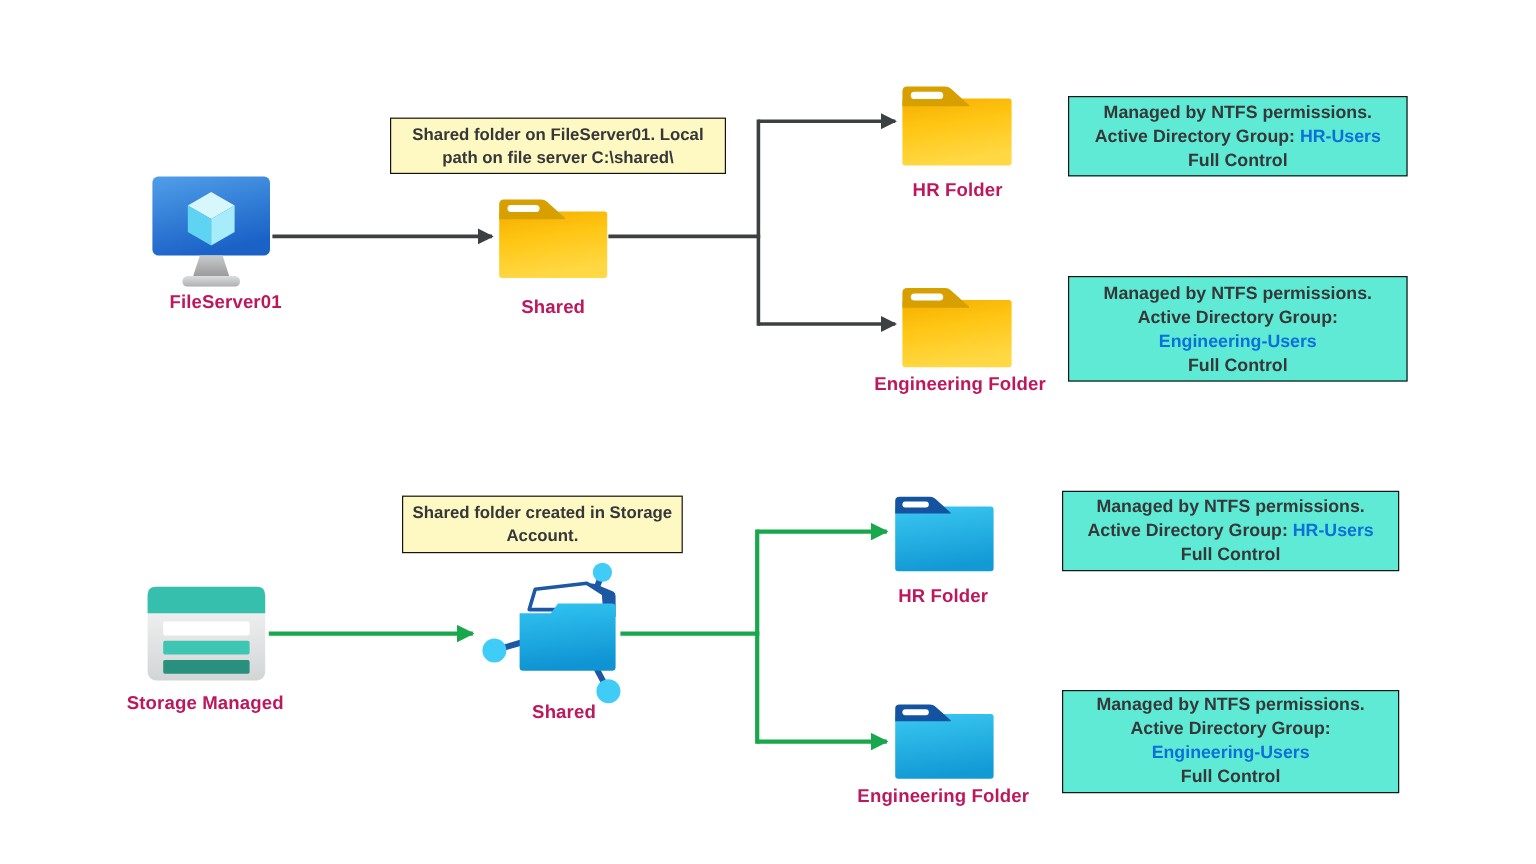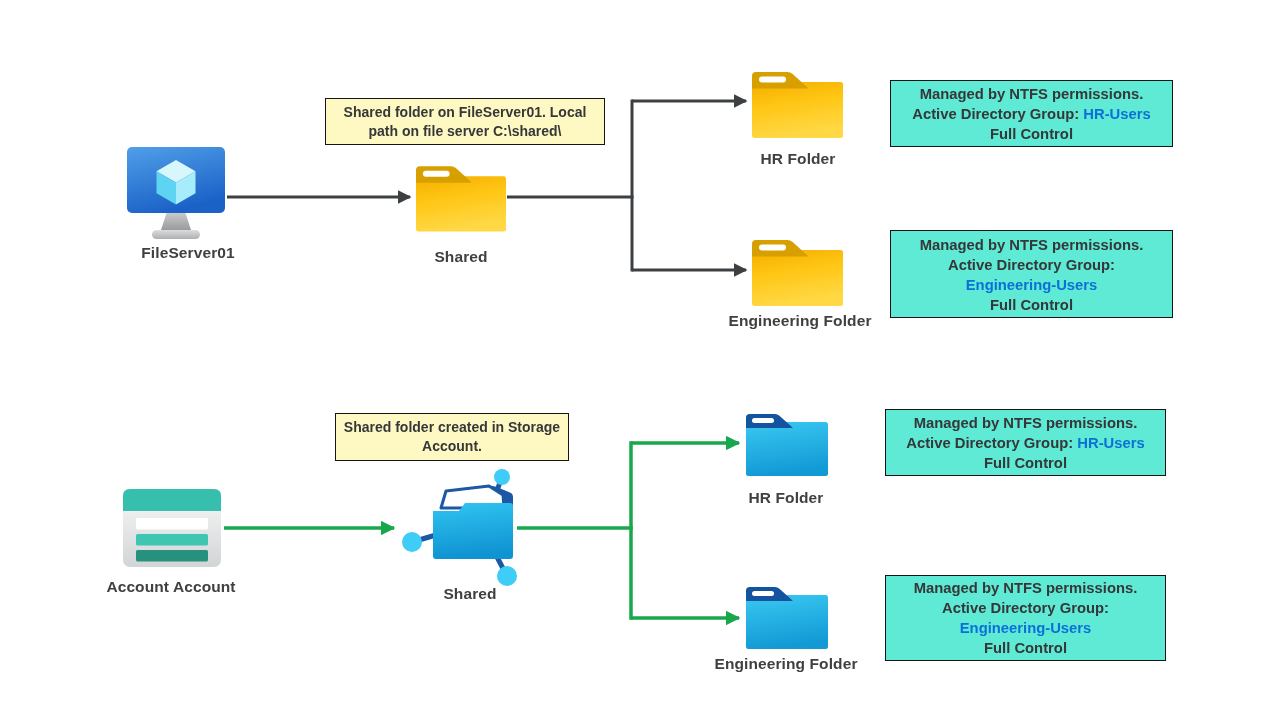--- a/index.html
+++ b/index.html
@@ -1,20 +1,20 @@
 <!DOCTYPE html>
 <html style="--link: #0C70D6;"><head>
 <meta charset="utf-8">
 <style>
   html,body{margin:0;padding:0;background:#fff;}
   #canvas{position:relative;width:1280px;height:720px;background:#ffffff;
           font-family:"Liberation Sans",sans-serif;overflow:hidden;}
   .abs{position:absolute;}
   .node-label{position:absolute;transform:translateX(-50%);font-size:15.5px;font-weight:700;
-              color:#404040;white-space:nowrap;text-align:center;letter-spacing:.1px;}
+              color:#be185d;white-space:nowrap;text-align:center;letter-spacing:.1px;}
   .note{position:absolute;box-sizing:border-box;border:1px solid #141414;background:#fef9c3;
         display:flex;align-items:center;justify-content:center;text-align:center;
         font-size:14px;font-weight:700;color:#353739;line-height:1.35;padding:3px 6px;}
   .perm{position:absolute;box-sizing:border-box;border:1px solid #141414;background:#5eead4;
         display:flex;flex-direction:column;align-items:center;justify-content:flex-end;
         text-align:center;font-size:14.8px;font-weight:700;color:#353739;line-height:20px;
         padding:2px 4px;}
   .group-link{color:var(--link,#0C70D6);}
   svg{display:block;}
 </style>
@@ -128,21 +128,21 @@
         <stop offset="0" stop-color="#F8F9F9"></stop>
           <stop offset="1" stop-color="#D2D5D6"></stop>
       </linearGradient>
     </defs>
     <rect x="1" y="1" width="98" height="78" rx="7" fill="url(#gSt)"></rect>
     <path d="M1,23 V8 Q1,1 8,1 H92 Q99,1 99,8 V23 Z" fill="#35BFAC"></path>
     <rect x="14" y="30" width="72" height="11.5" rx="1.5" fill="#FFFFFF"></rect>
     <rect x="14" y="46" width="72" height="11.5" rx="1.5" fill="#3EC6B3"></rect>
     <rect x="14" y="62" width="72" height="11.5" rx="1.5" fill="#27917E"></rect>
   </svg>
-  <div class="node-label" style="left:171px;top:578px">Account Account</div>
+  <div class="node-label" style="left:171px;top:578px">Storage Managed</div>
 
   <div class="note" style="left:335px;top:413px;width:234px;height:48px">
     <span>Shared folder created in Storage Account.</span>
   </div>
 
   <svg class="abs" style="left:399px;top:466px" width="128" height="122" viewBox="0 0 128 122">
     <defs>
       <linearGradient id="gSh" x1="0" y1="0" x2="0.15" y2="1">
         <stop offset="0" stop-color="#31C4F1"></stop>
           <stop offset="1" stop-color="#0F93D2"></stop>

